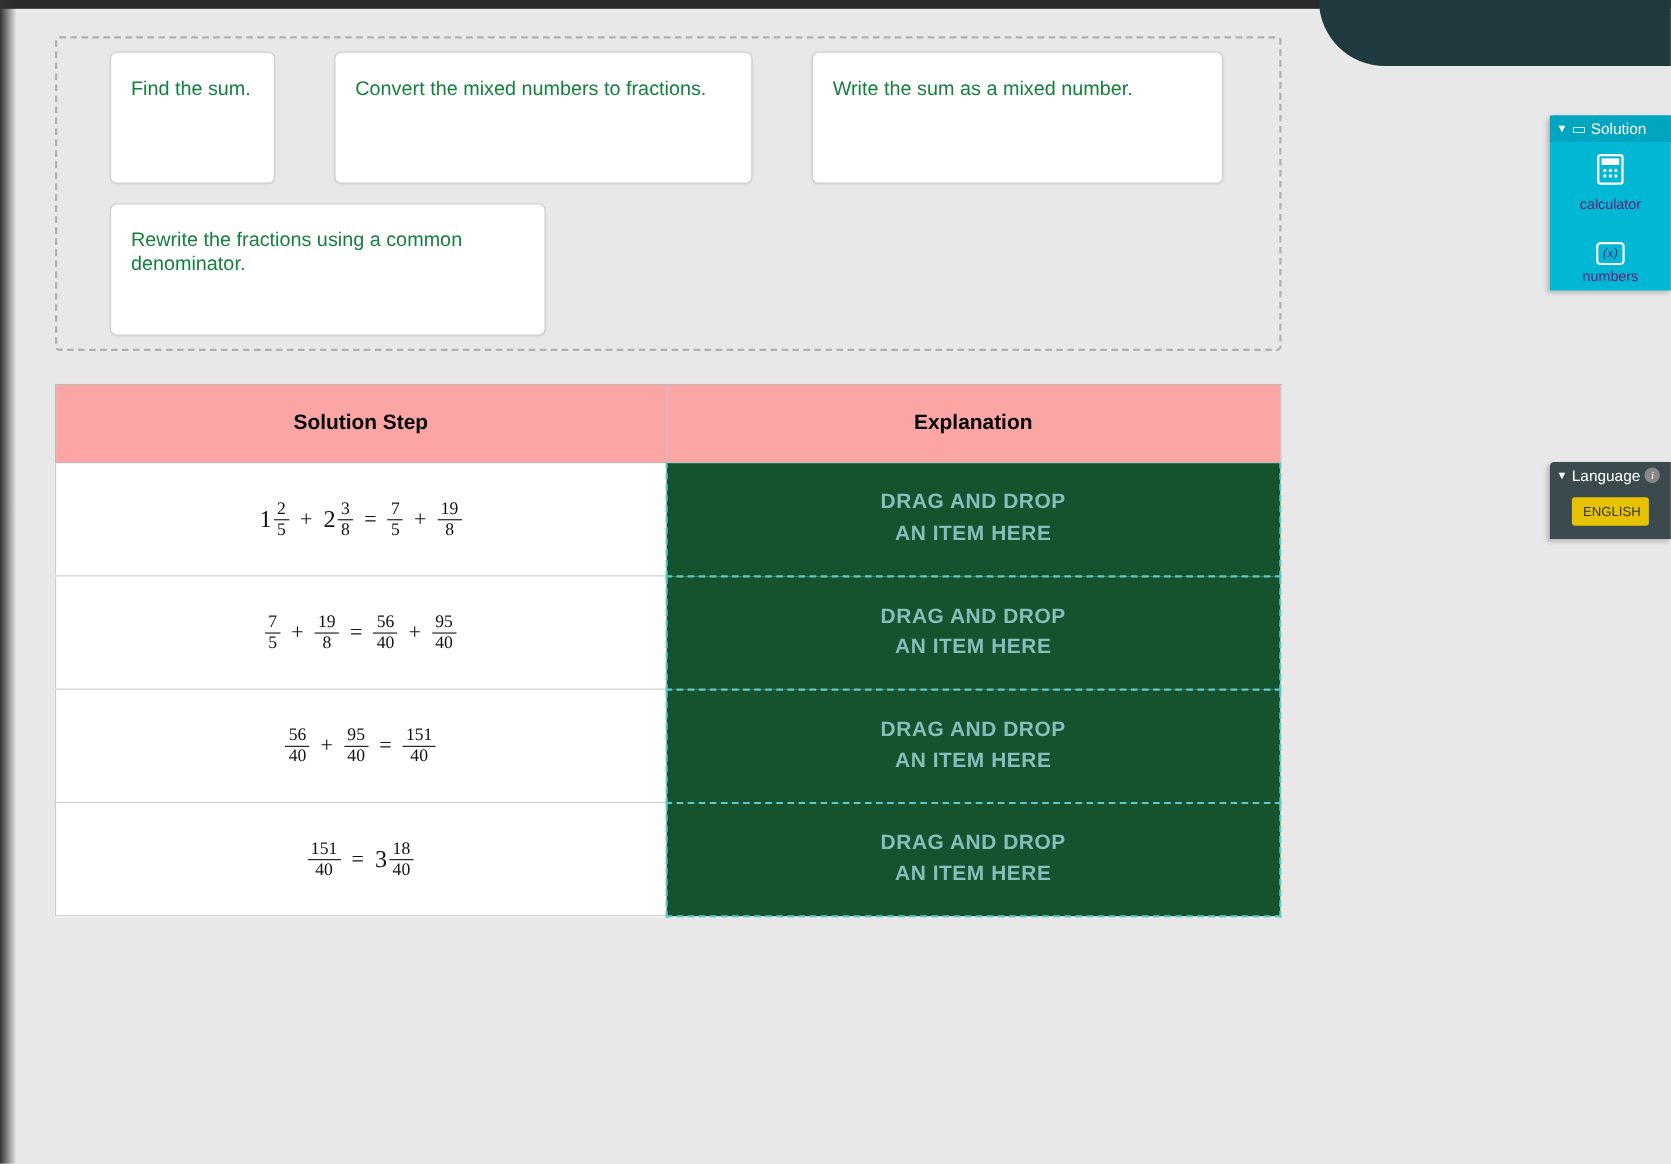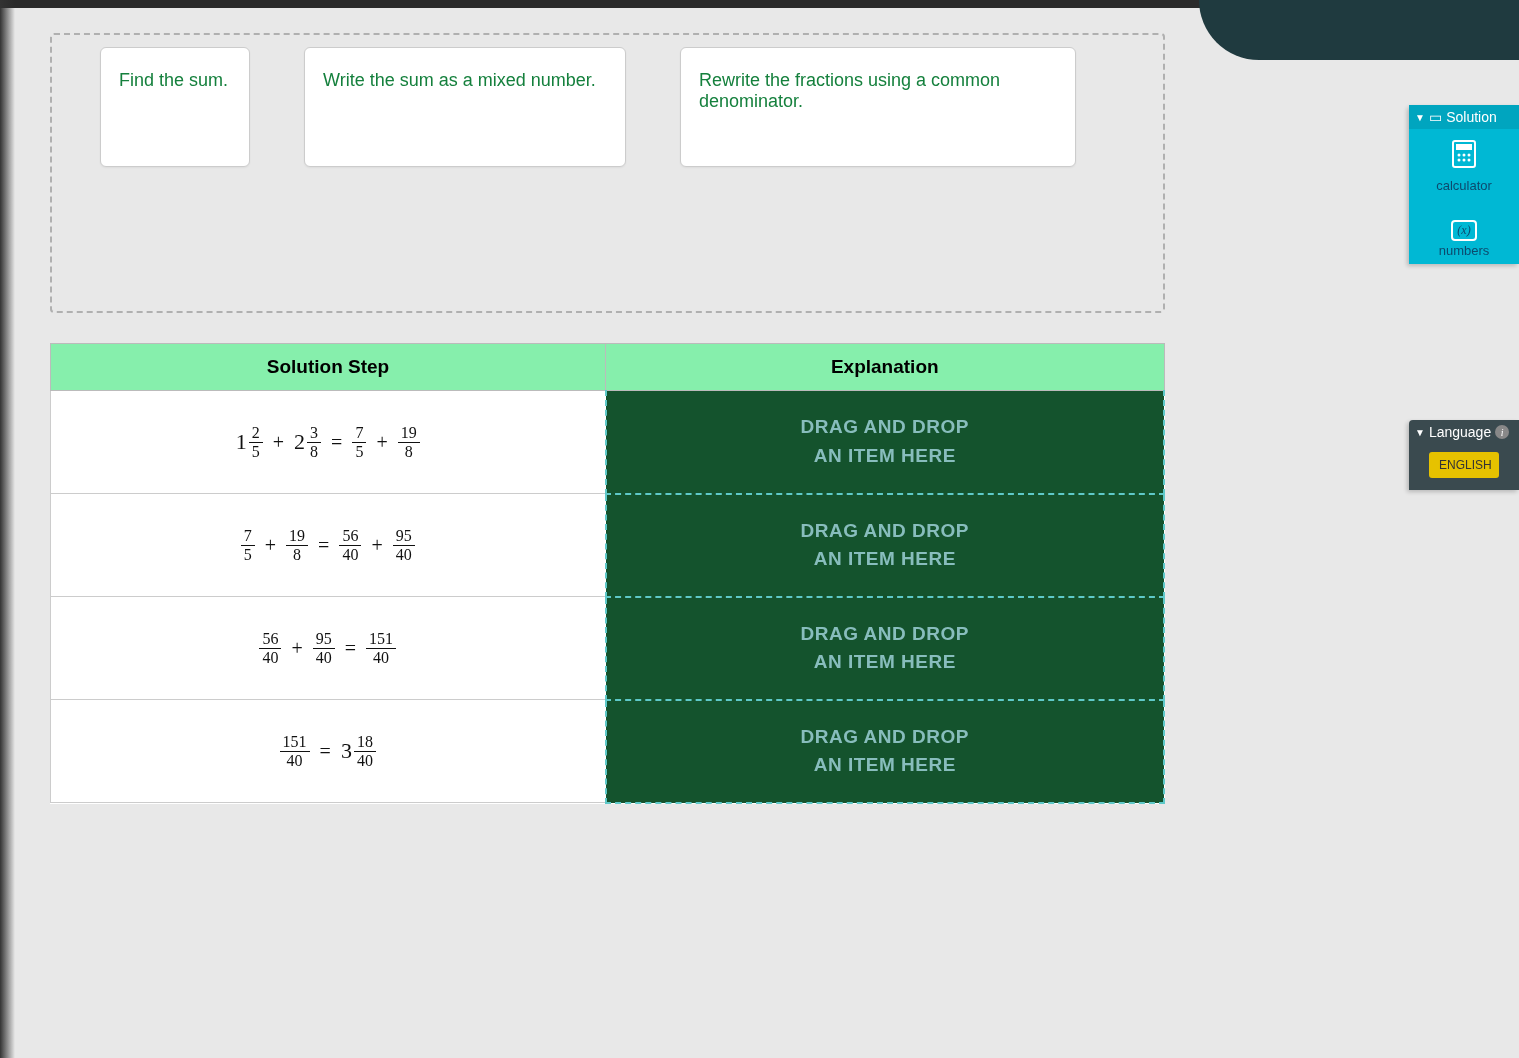--- a/index.html
+++ b/index.html
@@ -48,33 +48,33 @@
       color: #15803d;
       min-height: 120px;
       display: flex;
       align-items: flex-start;
       cursor: grab;
       box-shadow: 0 1px 2px rgba(0,0,0,0.05);
       margin-left: 36px;
     }
     .card-0 { width: 150px; }
     .card-1 { width: 380px; }
-    .card-2 { width: 322px; }
+    .card-2 { width: 374px; }
     .card-3 { width: 396px; }
     .solution-table {
       width: 1115px;
       border-collapse: collapse;
       background: #fff;
       border: 1px solid #ccc;
     }
     .solution-table th {
-      background: #86efac;
+      background: #fca5a5;
       font-weight: bold;
       font-size: 19px;
-      padding: 12px;
+      padding: 24px;
       border: 1px solid #bbb;
     }
     .solution-table th:first-child { width: 555px; }
     .solution-table td {
       padding: 18px 10px;
       border-top: 1px solid #ccc;
       text-align: center;
       vertical-align: middle;
       height: 103px;
     }
@@ -139,21 +139,21 @@
       background: #00a5bf;
       color: #fff;
       font-size: 14px;
       padding: 4px 6px;
       display: flex;
       align-items: center;
       gap: 4px;
     }
     .ref-header .tri { font-size: 10px; }
     .ref-item {
-      color: #0c4a6e;
+      color: #701a75;
       text-align: center;
       padding: 10px 0 6px 0;
       font-size: 13px;
       cursor: pointer;
     }
     .ref-icon {
       font-size: 28px;
       display: block;
       margin-bottom: 2px;
     }
@@ -218,20 +218,23 @@
 
 <div class="top-bar"></div>
 <div class="left-shadow"></div>
 <div class="right-curve"></div>
 
 <div class="main-area">
 
   <div class="drag-source">
     <div class="drag-card card-0">
         <span>Find the sum.</span>
+      </div>
+    <div class="drag-card card-1">
+        <span>Convert the mixed numbers to fractions.</span>
       </div>
     <div class="drag-card card-2">
         <span>Write the sum as a mixed number.</span>
       </div>
     <div class="drag-card card-3">
         <span>Rewrite the fractions using a common denominator.</span>
       </div>
   </div>
 
   <table class="solution-table">

